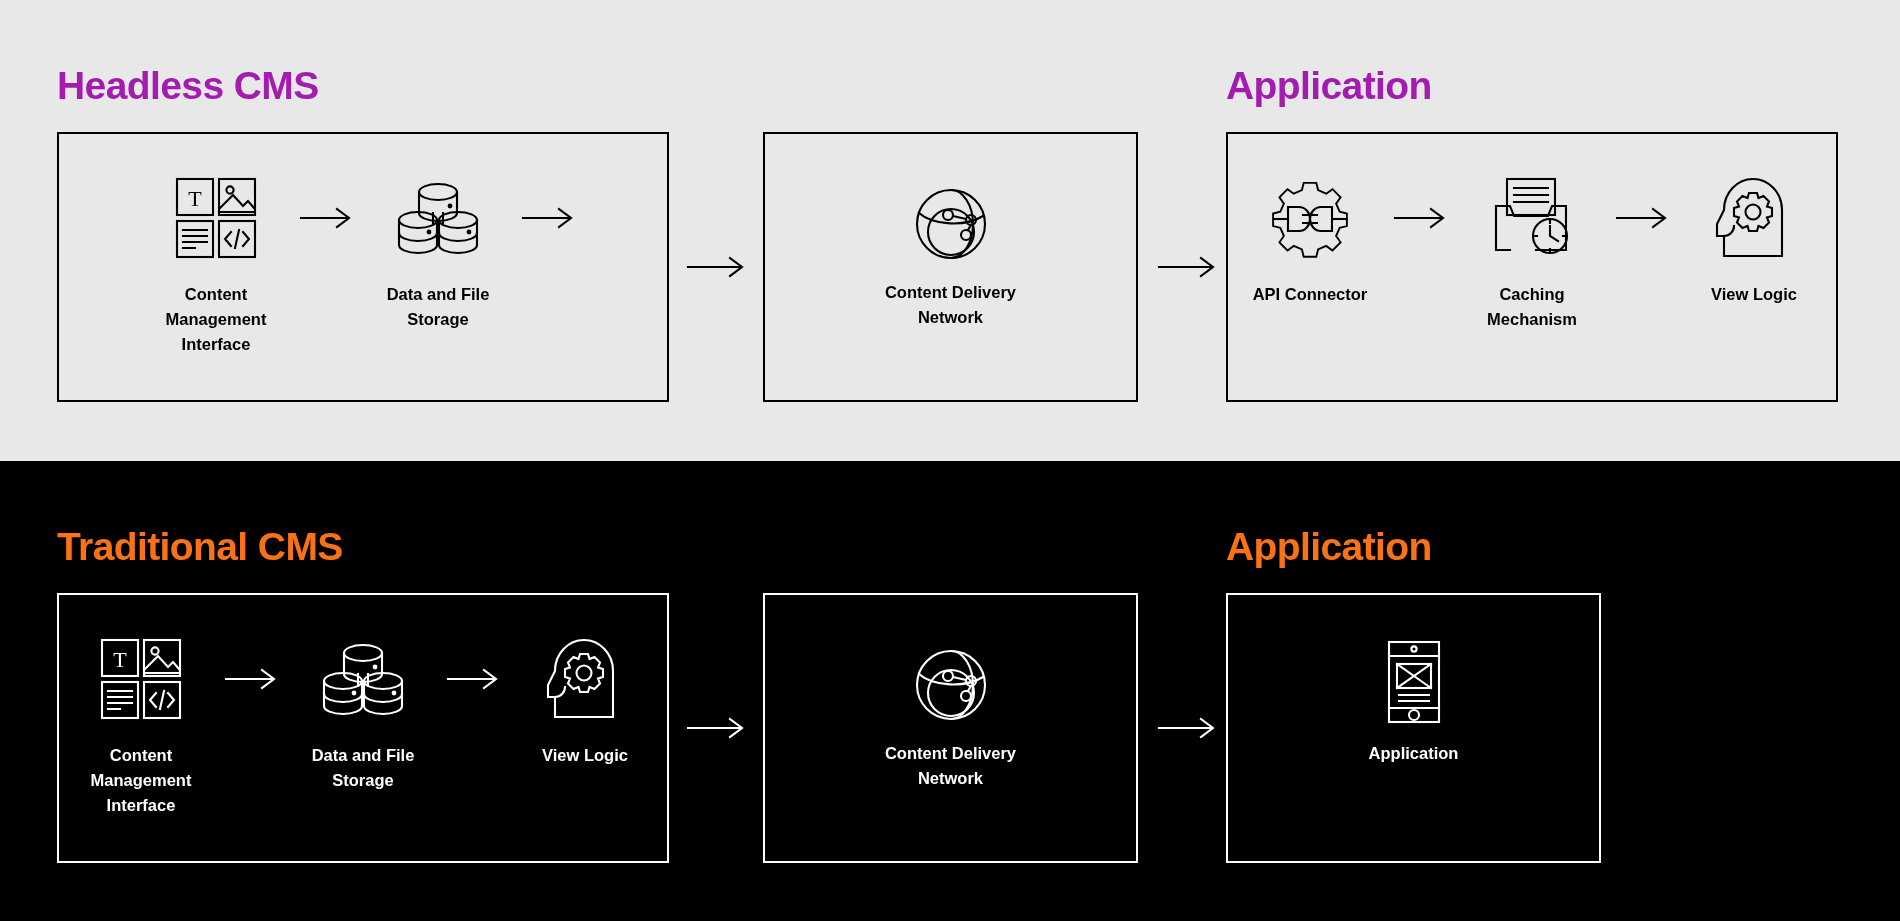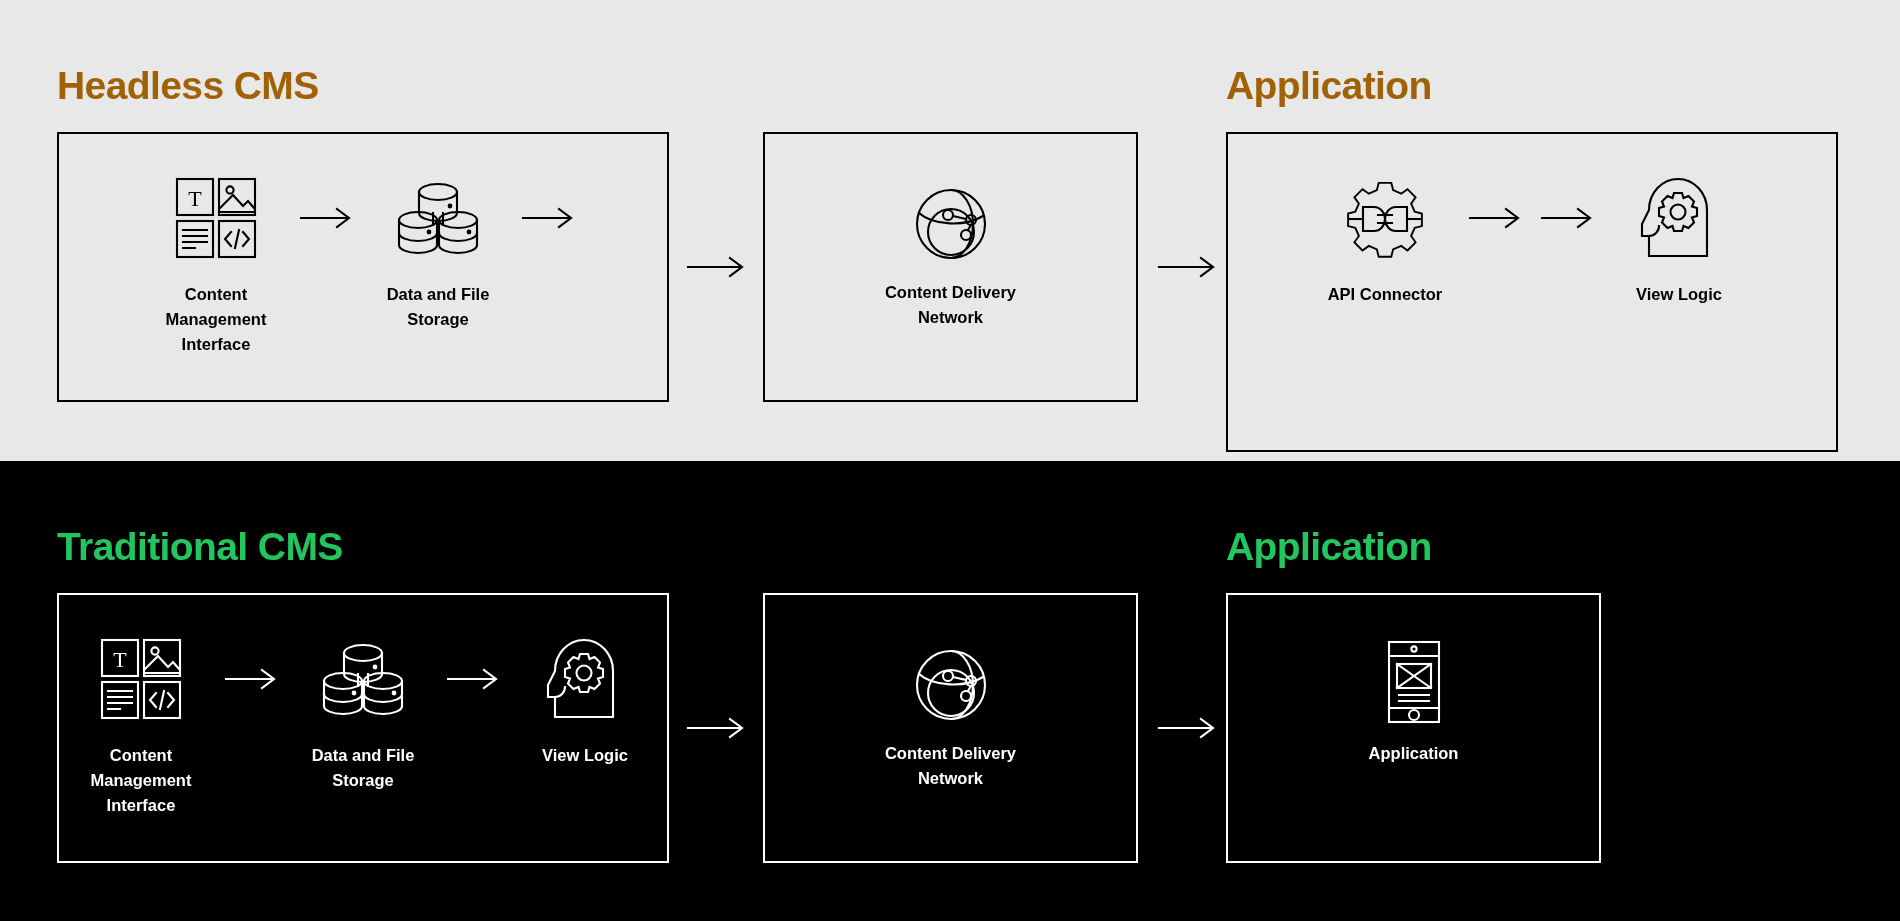--- a/index.html
+++ b/index.html
@@ -15,22 +15,22 @@
   .band-light { top: 0; height: 461px; background: #e8e8e8; }
   .band-dark  { top: 461px; height: 460px; background: #000000; }
 
   .band-title {
     position: absolute;
     font-size: 39px;
     font-weight: bold;
     letter-spacing: -0.6px;
     white-space: nowrap;
   }
-  .light .band-title { color: #a16207; }
-  .dark  .band-title { color: #22c55e; }
+  .light .band-title { color: #a21caf; }
+  .dark  .band-title { color: #f97316; }
 
   .panel {
     position: absolute;
     border: 2px solid #000;
     display: flex;
     align-items: flex-start;
     justify-content: center;
   }
   .dark .panel { border-color: #ffffff; }
 
@@ -191,21 +191,21 @@
       </div>
     </div>
 
     <div class="arrow-gap" style="left:1152px; top:247px;">
       <svg width="62" height="22" viewBox="0 0 62 22">
         <path class="ln" d="M2 11 L54 11"></path>
         <path class="ln" d="M44 2 L56 11 L44 20"></path>
       </svg>
     </div>
 
-    <div class="panel" style="left:1226px; top:132px; width:612px; height:320px;">
+    <div class="panel" style="left:1226px; top:132px; width:612px; height:270px;">
       <div class="row" style="padding-top:36px;">
 
         <div class="node">
           <span class="glyph">
             <svg width="88" height="88" viewBox="0 0 88 88">
               <g transform="translate(44,44)">
                 <path class="ln" d="M-7 -39 L7 -39 L9 -31 L18 -27 L25 -32 L34 -23 L29 -16 L33 -7 L41 -5 L41 9 L33 11 L29 20 L34 27 L25 36 L18 31 L9 35 L7 43 L-7 43 L-9 35 L-18 31 L-25 36 L-34 27 L-29 20 L-33 11 L-41 9 L-41 -5 L-33 -7 L-29 -16 L-34 -23 L-25 -32 L-18 -27 L-9 -31 Z" transform="scale(0.9)"></path>
                 <path class="ln" d="M-36 1 L-22 1"></path>
                 <path class="ln" d="M22 1 L36 1"></path>
                 <path class="ln" d="M-22 -11 L-11 -11 A11 12 0 0 1 -11 13 L-22 13 Z"></path>
@@ -217,20 +217,35 @@
           <span class="caption">API Connector</span>
         </div>
 
         <div class="arrow">
           <svg width="56" height="22" viewBox="0 0 56 22">
             <path class="ln" d="M2 11 L48 11"></path>
             <path class="ln" d="M38 2 L50 11 L38 20"></path>
           </svg>
         </div>
 
+        <div class="node">
+          <span class="glyph">
+            <svg width="88" height="88" viewBox="0 0 88 88">
+              <rect class="ln" x="19" y="5" width="48" height="36"></rect>
+              <path class="ln" d="M26 14 L60 14 M26 21 L60 21 M26 28 L60 28"></path>
+              <path class="ln" d="M8 32 L22 32 L26 42 L60 42 L64 32 L78 32 L78 76 L48 76"></path>
+              <path class="ln" d="M8 32 L8 76 L22 76"></path>
+              <circle class="ln" cx="62" cy="62" r="17" fill="#e8e8e8"></circle>
+              <path class="ln" d="M62 52 L62 62 L70 67"></path>
+              <path class="ln" d="M62 46 L62 49 M62 75 L62 78 M46 62 L49 62 M75 62 L78 62"></path>
+            </svg>
+          </span>
+          <span class="caption">Caching
+Mechanism</span>
+        </div>
 
         <div class="arrow">
           <svg width="56" height="22" viewBox="0 0 56 22">
             <path class="ln" d="M2 11 L48 11"></path>
             <path class="ln" d="M38 2 L50 11 L38 20"></path>
           </svg>
         </div>
 
         <div class="node">
           <span class="glyph">

